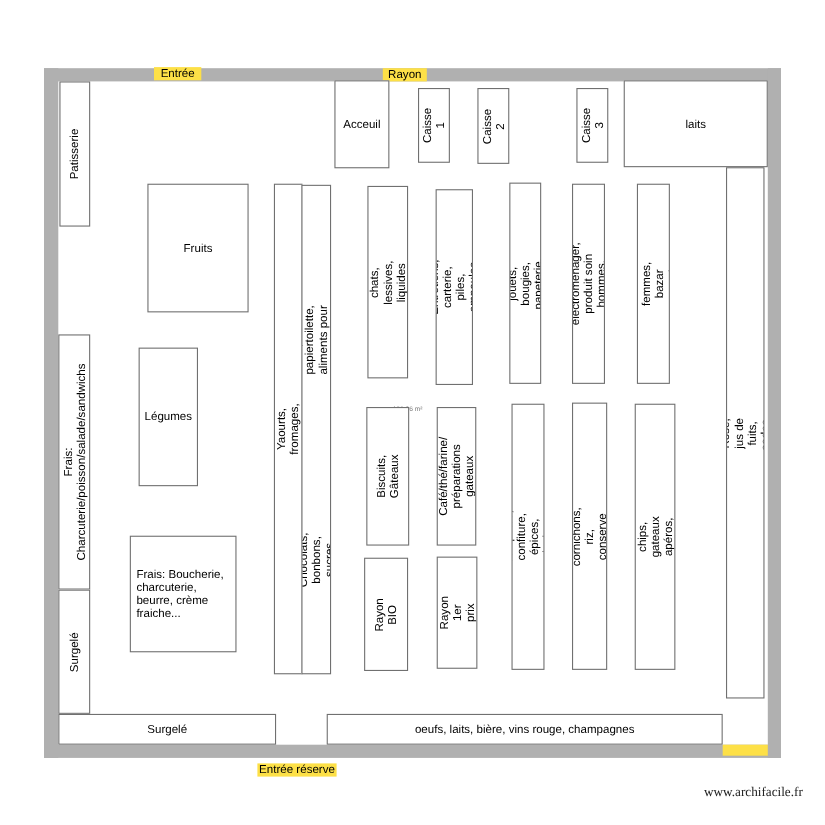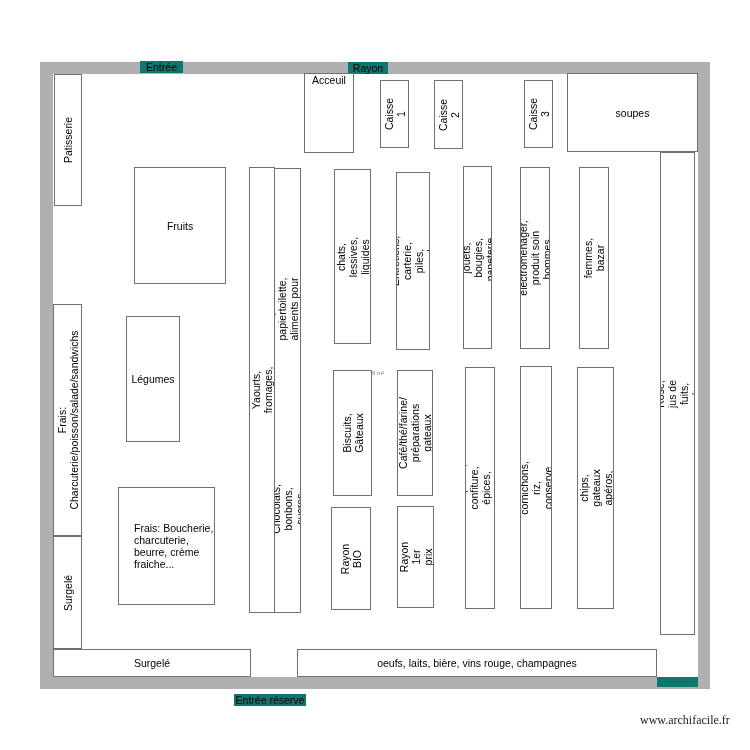--- a/index.html
+++ b/index.html
@@ -4,69 +4,69 @@
 <style>
   html, body { margin: 0; padding: 0; background: #ffffff; }
   body { width: 750px; height: 750px; position: relative; overflow: hidden;
          font-family: "Liberation Sans", sans-serif; color: #000; }
   .wall { position: absolute; background: #b0b0b0; }
   .box { position: absolute; background: #fff; border: 1px solid #707070; box-sizing: border-box;
          display: flex; align-items: center; justify-content: center; overflow: hidden; }
   .lbl { font-size: 10.5px; line-height: 12px; white-space: pre-line; text-align: center; }
   .lbl.left { text-align: left; }
   .vw { position: absolute; left: 50%; top: 50%; transform: translate(-50%, -50%) rotate(-90deg); white-space: pre-line; text-align: center; font-size: 10.5px; line-height: 12px; }
-  .door { position: absolute; background: #0f766e; font-size: 10.5px; line-height: 12px; text-align: center; }
+  .door { position: absolute; background: #fde047; font-size: 10.5px; line-height: 12px; text-align: center; }
   .area { position: absolute; font-size: 6px; color: #777; }
   .credit { position: absolute; font-size: 12px; color: #222; }
 </style>
 </head>
 <body>
 
 <div class="wall" style="left:40px;top:62px;width:670px;height:12px;"></div>
 <div class="wall" style="left:40px;top:677px;width:670px;height:12px;"></div>
 <div class="wall" style="left:40px;top:62px;width:13px;height:627px;"></div>
 <div class="wall" style="left:698px;top:62px;width:12px;height:627px;"></div>
 
 <div class="door" style="left:140px;top:61px;width:43px;height:12px;">Entrée</div>
 <div class="door" style="left:348px;top:62px;width:40px;height:12px;">Rayon</div>
 <div class="door" style="left:234px;top:677px;width:72px;height:12px;margin-top:17px;">Entrée réserve</div>
 <div class="door" style="left:657px;top:677px;width:41px;height:10px;"></div>
 
 <div class="box" style="left:54px;top:74px;width:28px;height:132px;">
   <span class="vw">Patisserie</span>
 </div>
-<div class="box" style="left:304px;top:73px;width:50px;height:80px;align-items:flex-start;">
+<div class="box" style="left:304px;top:73px;width:50px;height:80px;align-items:center;">
   <span class="lbl">Acceuil</span>
 </div>
 <div class="box" style="left:380px;top:80px;width:29px;height:68px;">
   <span class="vw">Caisse 1</span>
 </div>
 <div class="box" style="left:434px;top:80px;width:29px;height:69px;">
   <span class="vw">Caisse 2</span>
 </div>
 <div class="box" style="left:524px;top:80px;width:29px;height:68px;">
   <span class="vw">Caisse 3</span>
 </div>
 <div class="box" style="left:567px;top:73px;width:131px;height:79px;">
-  <span class="lbl">soupes</span>
+  <span class="lbl">laits</span>
 </div>
 
 <div class="box" style="left:134px;top:167px;width:92px;height:117px;">
   <span class="lbl">Fruits</span>
 </div>
 <div class="box" style="left:126px;top:316px;width:54px;height:126px;">
   <span class="lbl">Légumes</span>
 </div>
 <div class="box" style="left:53px;top:304px;width:29px;height:232px;">
   <span class="vw">Frais: Charcuterie/poisson/salade/sandwichs</span>
 </div>
 <div class="box" style="left:53px;top:536px;width:29px;height:113px;">
   <span class="vw">Surgelé</span>
 </div>
-<div class="box" style="left:118px;top:487px;width:97px;height:118px;justify-content:flex-start;padding-left:15px;">
+<div class="box" style="left:118px;top:487px;width:97px;height:106px;justify-content:flex-start;padding-left:5px;">
   <span class="lbl left">Frais: Boucherie,
 charcuterie,
  beurre, crème
 fraiche...</span>
 </div>
 
 <div class="box" style="left:53px;top:649px;width:198px;height:28px;">
   <span class="lbl">Surgelé</span>
 </div>
 <div class="box" style="left:297px;top:649px;width:360px;height:28px;">

